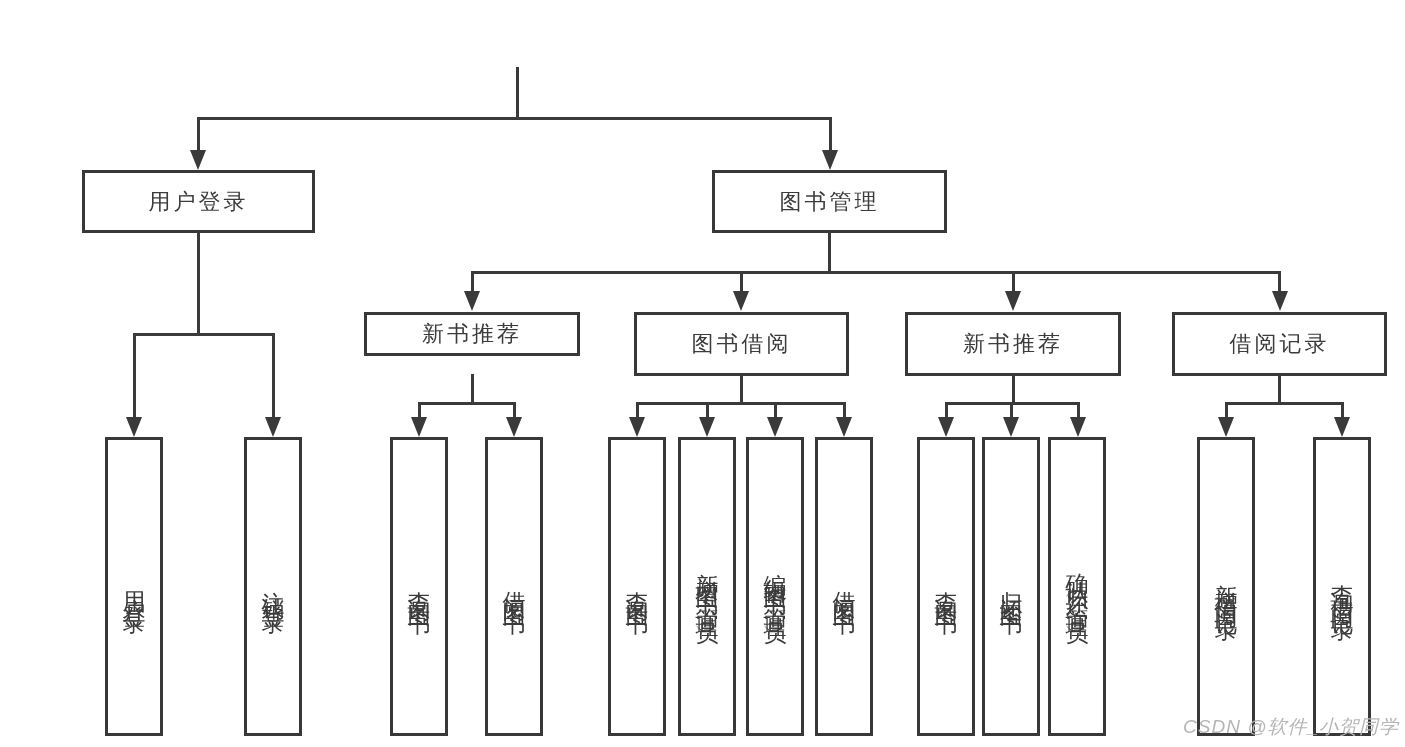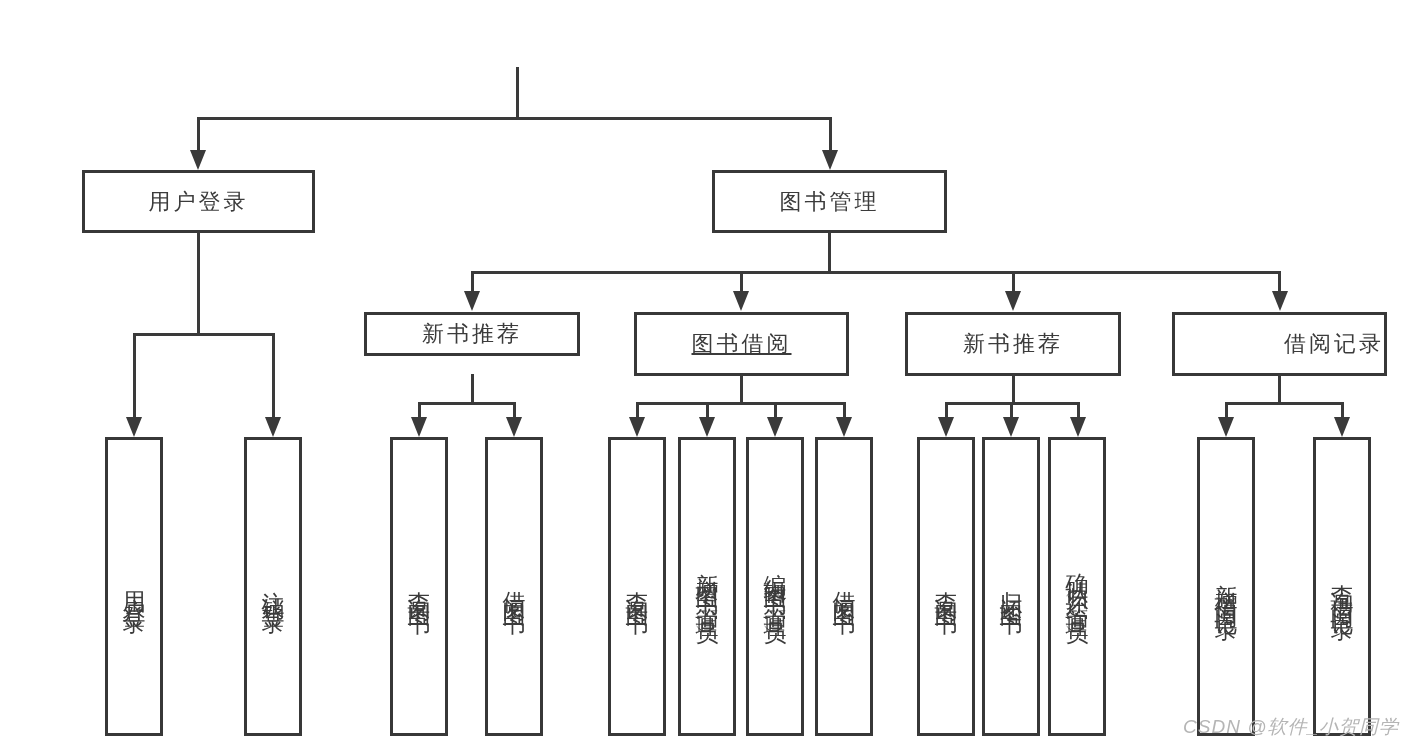--- a/index.html
+++ b/index.html
@@ -62,27 +62,27 @@
   <div class="vl" style="left:740px;top:271px;height:23px;"></div>
   <div class="ah" style="left:733px;top:291px;"></div>
   <div class="vl" style="left:1012px;top:271px;height:23px;"></div>
   <div class="ah" style="left:1005px;top:291px;"></div>
   <div class="vl" style="left:1278px;top:271px;height:23px;"></div>
   <div class="ah" style="left:1272px;top:291px;"></div>
 
   <div class="box" style="left:364px;top:312px;width:216px;height:44px;">
     <span class="hlabel">新书推荐</span>
   </div>
-  <div class="box" style="left:634px;top:312px;width:215px;height:64px;text-decoration:underline;">
+  <div class="box" style="left:634px;top:312px;width:215px;height:64px;">
     <span class="hlabel">图书借阅</span>
   </div>
   <div class="box" style="left:905px;top:312px;width:216px;height:64px;">
     <span class="hlabel">新书推荐</span>
   </div>
-  <div class="box" style="left:1172px;top:312px;width:215px;height:64px;justify-content:flex-end;">
+  <div class="box" style="left:1172px;top:312px;width:215px;height:64px;">
     <span class="hlabel">借阅记录</span>
   </div>
 
   <div class="vl" style="left:471px;top:374px;height:31px;"></div>
   <div class="hl" style="left:418px;top:402px;width:98px;"></div>
   <div class="vl" style="left:418px;top:402px;height:17px;"></div>
   <div class="ah" style="left:411px;top:417px;"></div>
   <div class="vl" style="left:513px;top:402px;height:17px;"></div>
   <div class="ah" style="left:506px;top:417px;"></div>
 

